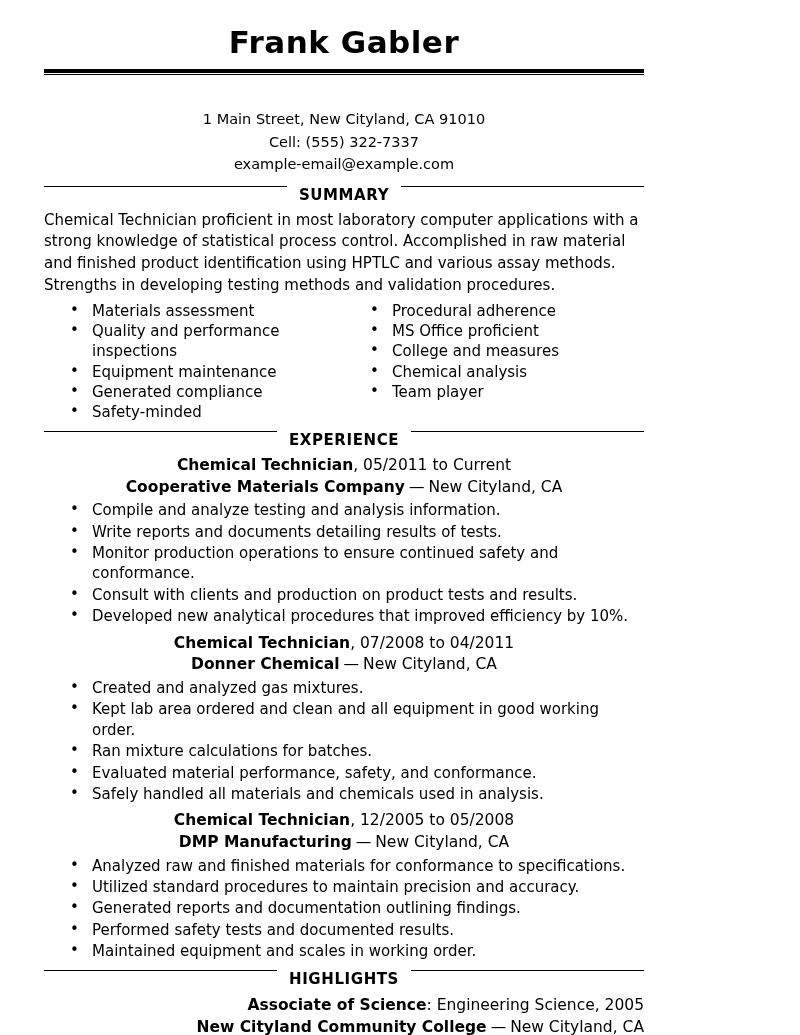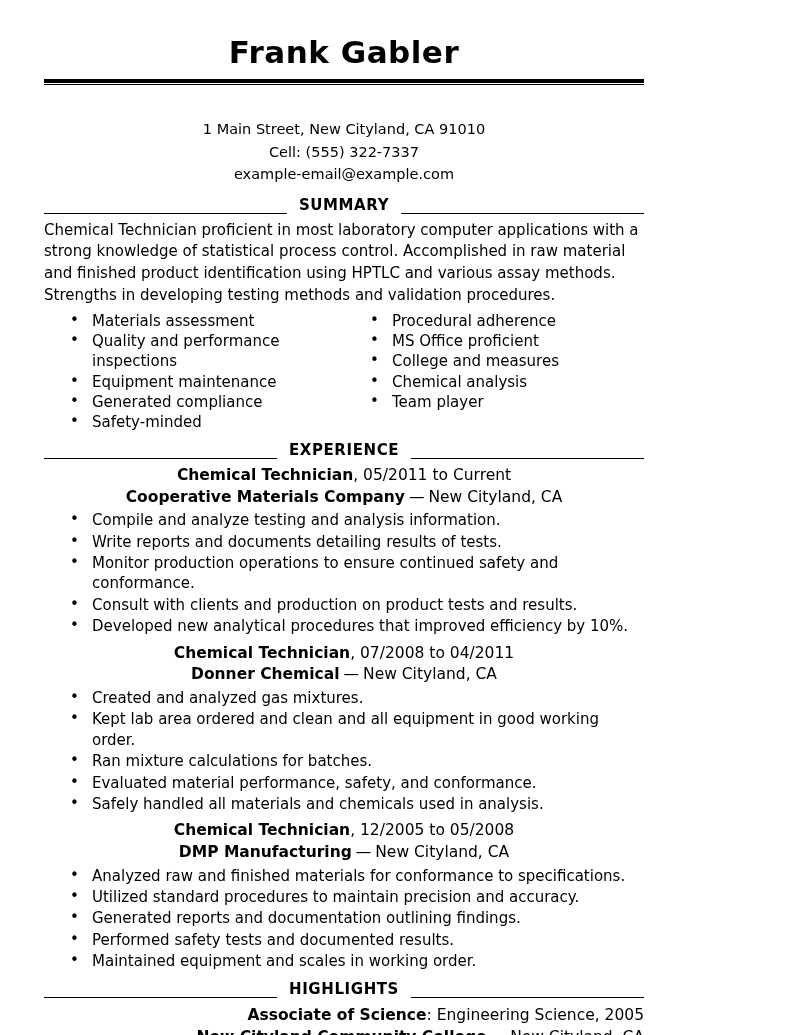--- a/index.html
+++ b/index.html
@@ -11,21 +11,21 @@
   body {
     width: 800px;
     height: 1035px;
     font-family: "DejaVu Sans", sans-serif;
     color: #000000;
     overflow: hidden;
   }
   .page {
     width: 688px;
     height: 1035px;
-    padding: 23px 44px 10px 44px;
+    padding: 13px 44px 10px 44px;
     position: relative;
   }
 
   
   .name {
     text-align: center;
     font-size: 31px;
     font-weight: bold;
     letter-spacing: 0.5px;
     margin: 12px 0 10px 0;
@@ -42,21 +42,21 @@
     font-size: 14.5px;
     line-height: 1.55;
     margin-bottom: 10px;
     margin-top: 33px;
   }
   .contact div { white-space: nowrap; }
 
   
   .section-head {
     display: flex;
-    align-items: flex-end;
+    align-items: flex-start;
     gap: 12px;
     margin: 8px 0 6px 0;
   }
   .section-head .rule {
     flex: 1 1 auto;
     border-top: 1.5px solid #000;
     height: 0;
   }
   .section-title {
     font-size: 15px;

